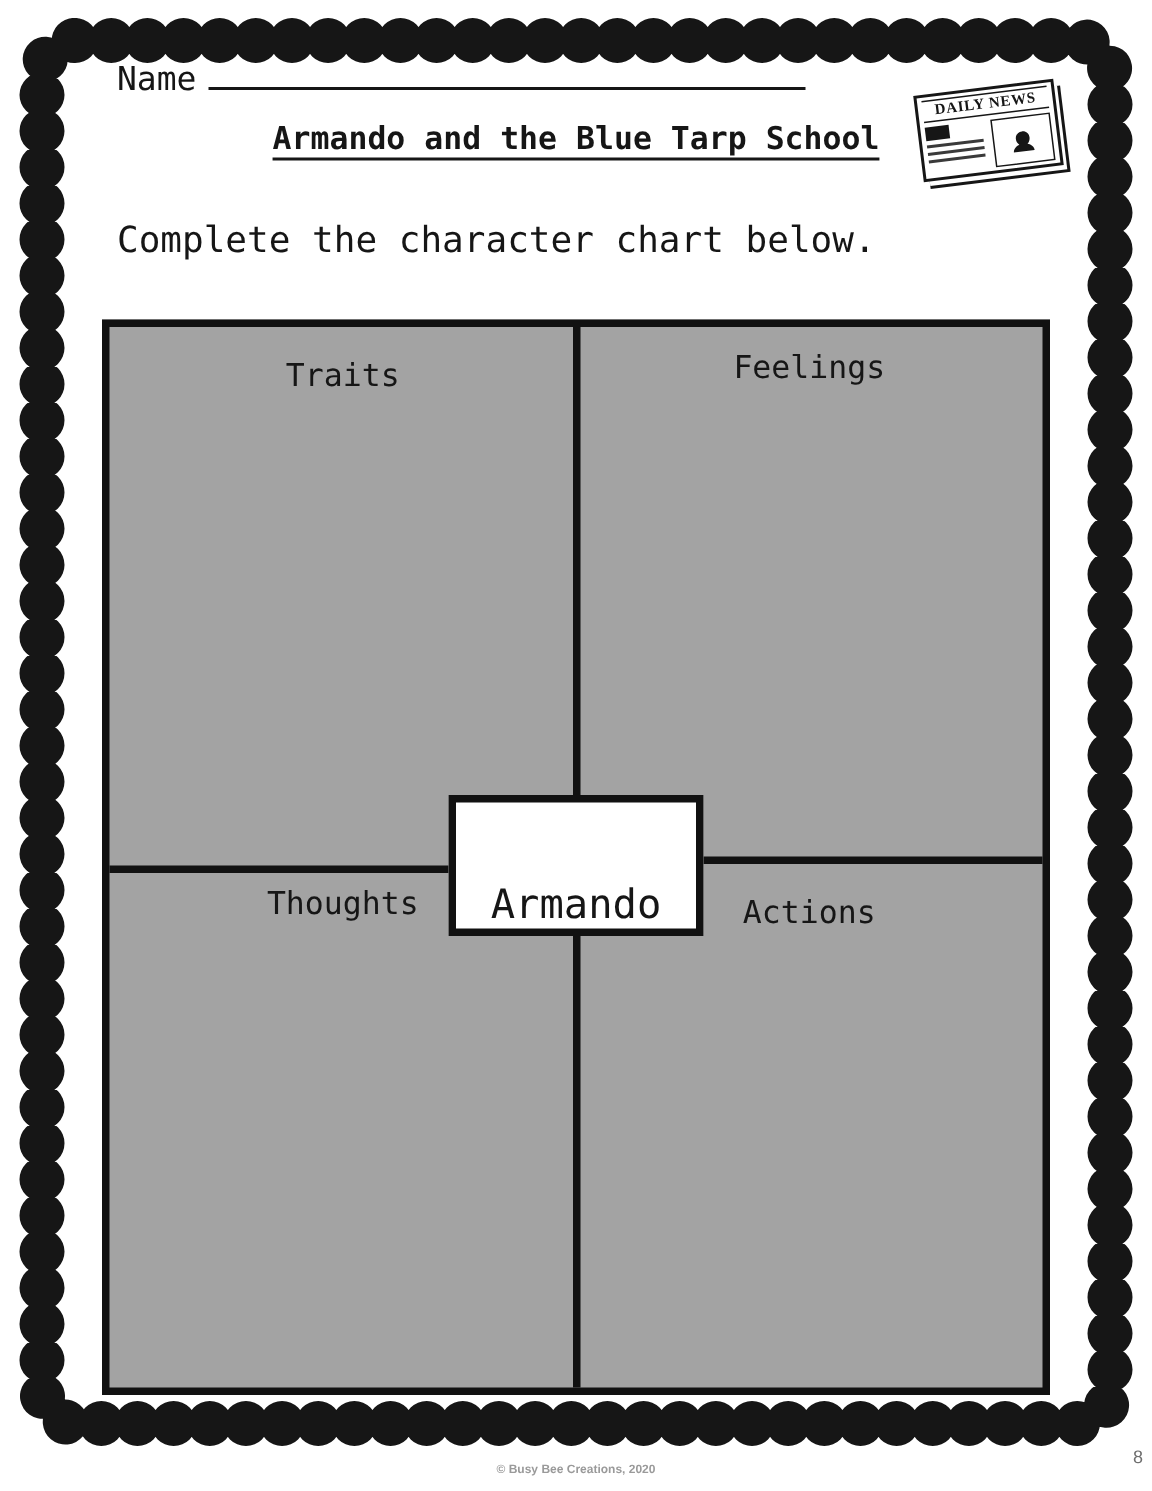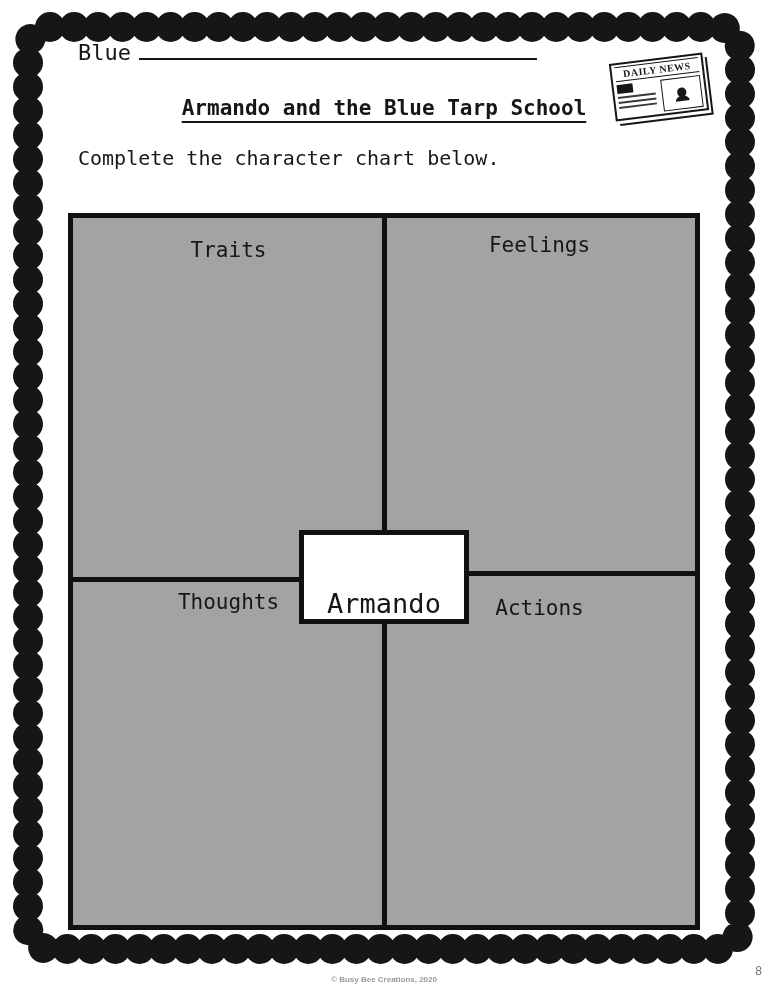--- a/index.html
+++ b/index.html
@@ -41,25 +41,25 @@
   .np-block { width: 16px; height: 9px; background: #161616; }
   .np-line { height: 2px; background: #3a3a3a; width: 92%; }
   .np-portrait {
     flex: 1; border: 1px solid #161616; display: flex; align-items: flex-end; justify-content: center;
     overflow: hidden;
   }
   .np-portrait svg { width: 22px; height: 24px; fill: #161616; }
 
   
   .title {
-    position: absolute; left: 0; top: 96px; width: 100%; text-align: center;
+    position: absolute; left: 0; top: 80px; width: 100%; text-align: center;
     font-size: 21px; font-weight: bold;
     text-decoration: underline; text-underline-offset: 6px; text-decoration-thickness: 2px;
   }
-  .instruction { position: absolute; left: 78px; top: 146px; font-size: 20px; }
+  .instruction { position: absolute; left: 78px; top: 146px; font-size: 24px; }
 
   
   .chart {
     position: absolute; left: 68px; top: 213px; width: 632px; height: 717px;
     border: 5px solid #111; background: #a3a3a3;
   }
   .v-divider {
     position: absolute; top: 0; bottom: 0; left: calc(50% - 2.5px); width: 5px; background: #111;
   }
   .h-divider-left  { position: absolute; left: 0;  width: 50%; height: 5px; top: 359px; background: #111; }
@@ -89,21 +89,21 @@
 </head>
 <body>
 
 <svg class="border-svg" width="768" height="994" viewBox="0 0 768 994" aria-hidden="true">
   <rect x="28" y="27" width="712" height="922" rx="22" ry="22" fill="none" stroke="#161616" stroke-width="30" stroke-linecap="round" stroke-dasharray="0.1 24"></rect>
 </svg>
 
 <div class="content">
 
   <div class="name-row">
-    <span>Blue</span><span class="name-line"></span>
+    <span>Name</span><span class="name-line"></span>
   </div>
 
   <div class="newspaper">
     <div class="np-masthead">DAILY NEWS</div>
     <div class="np-body">
       <div class="np-col-left">
         <div class="np-block"></div>
         <div class="np-line"></div>
         <div class="np-line"></div>
         <div class="np-line"></div>

